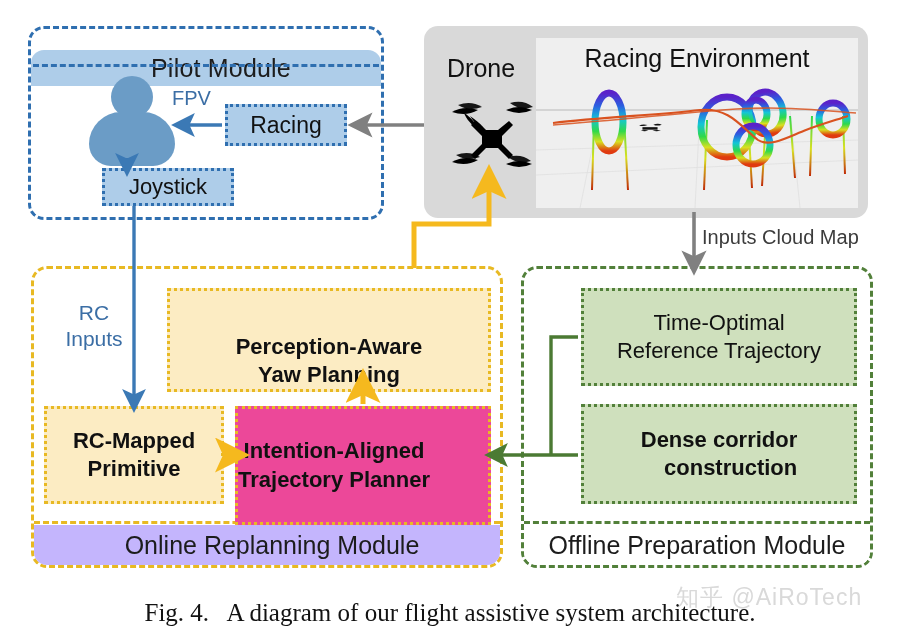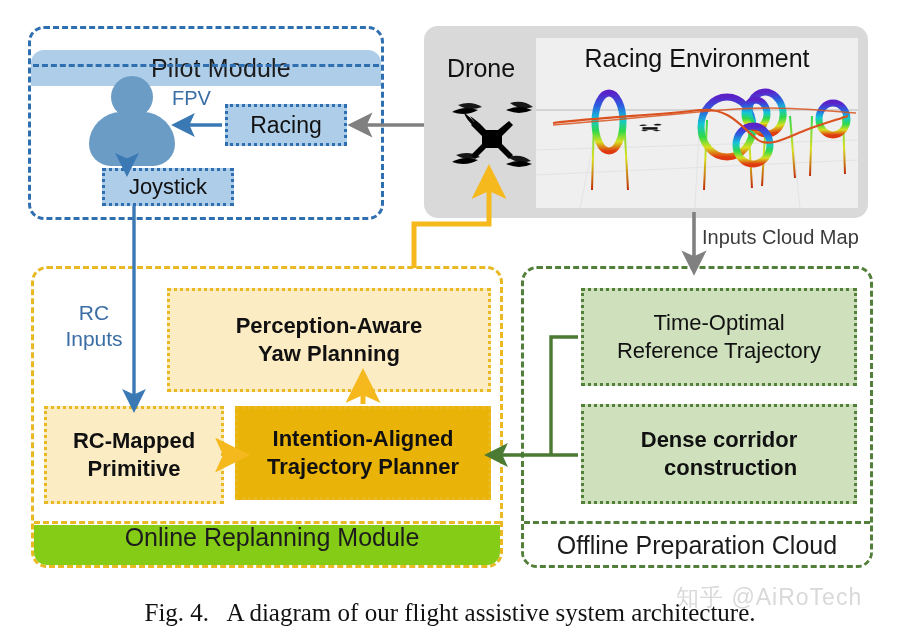--- a/index.html
+++ b/index.html
@@ -76,44 +76,44 @@
   }
   #env-title-label{font-size:25px;color:#111;line-height:1;}
 
   
   #online-module{
     left:31px;top:266px;width:472px;height:302px;
     border:3px dashed #e8b923;border-radius:16px;background:#ffffff;
   }
   #online-footer{
     left:34px;top:525px;width:466px;height:40px;
-    background:#84cc16;border-radius:0 0 13px 13px;
-    display:flex;justify-content:center;
+    background:#c4b5fd;border-radius:0 0 13px 13px;
+    display:flex;align-items:center;justify-content:center;
   }
   #online-footer-label{font-size:25px;color:#1c1c1c;line-height:1;padding-left:10px;}
   #online-footer-rule{left:34px;top:521px;width:466px;height:0;border-top:3px dashed #e8b923;}
 
   #yaw-box{
     left:167px;top:288px;width:324px;height:104px;
     background:#fcecc3;border:3px dotted #e8b923;
-    display:flex;align-items:center;justify-content:center;text-align:center;
+    display:flex;align-items:flex-end;justify-content:center;text-align:center;
   }
   #yaw-label{font-size:22px;font-weight:bold;color:#111;line-height:1.28;}
 
   #rc-box{
     left:44px;top:406px;width:180px;height:98px;
     background:#fcecc3;border:3px dotted #e8b923;
     display:flex;align-items:center;justify-content:center;text-align:center;
   }
   #rc-label{font-size:22px;font-weight:bold;color:#111;line-height:1.28;}
 
   #planner-box{
-    left:235px;top:406px;width:256px;height:94px;
-    background:#eab308;border:3px dotted #e8b923;
-    display:flex;align-items:center;justify-content:center;text-align:center;
+    left:235px;top:406px;width:256px;height:119px;
+    background:#ec4899;border:3px dotted #e8b923;
+    display:flex;align-items:center;text-align:center;
   }
   #planner-label{font-size:22px;font-weight:bold;color:#111;line-height:1.28;}
 
   #rc-inputs-label{
     left:54px;top:300px;width:80px;font-size:21px;color:#3b6ea5;
     line-height:1.22;text-align:center;
   }
 
   
   #offline-module{
@@ -216,21 +216,21 @@
 
   <div class="abs" id="planner-box">
     <span id="planner-label">Intention-Aligned<br>Trajectory Planner</span>
   </div>
 
   <div class="abs" id="rc-inputs-label">RC<br>Inputs</div>
 
   <div class="abs" id="offline-module"></div>
   <div class="abs" id="offline-footer-rule"></div>
   <div class="abs" id="offline-footer">
-    <span id="offline-footer-label">Offline Preparation Cloud</span>
+    <span id="offline-footer-label">Offline Preparation Module</span>
   </div>
 
   <div class="abs" id="ref-traj-box">
     <span id="ref-traj-label">Time-Optimal<br>Reference Trajectory</span>
   </div>
 
   <div class="abs" id="corridor-box">
     <span id="corridor-label">Dense corridor<br>construction</span>
   </div>
 

